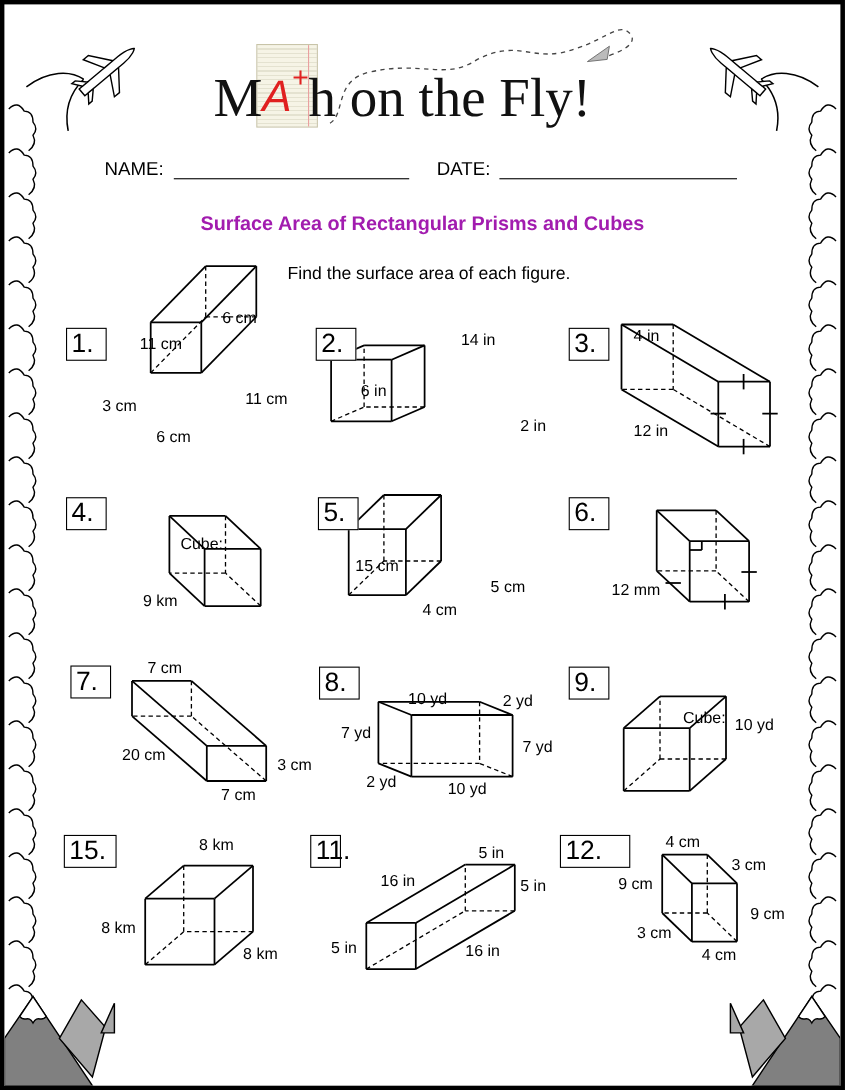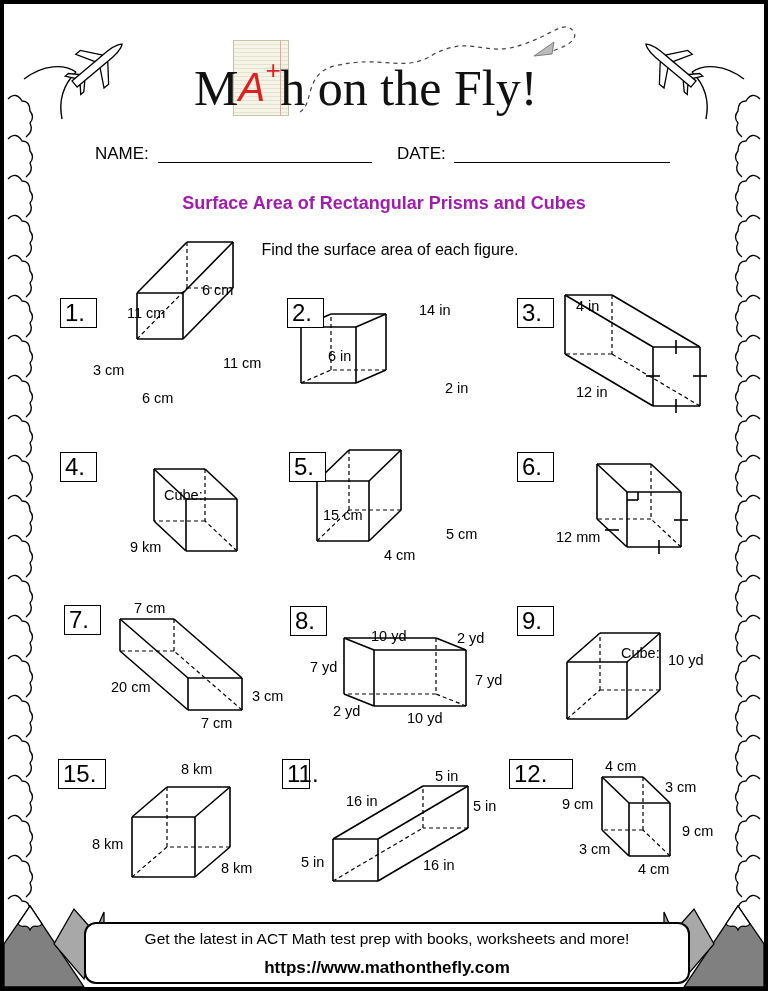--- a/index.html
+++ b/index.html
@@ -315,21 +315,21 @@
   <div class="num-box" style="left:505px; top:755px; width:64px">12.</div>
 
   <span class="dim-label" style="left:198px; top:278px">6 cm</span>
   <span class="dim-label" style="left:123px; top:301px">11 cm</span>
   <span class="dim-label" style="left:219px; top:351px">11 cm</span>
   <span class="dim-label" style="left:89px; top:358px">3 cm</span>
   <span class="dim-label" style="left:138px; top:386px">6 cm</span>
 
   <span class="dim-label" style="left:415px; top:298px">14 in</span>
   <span class="dim-label" style="left:324px; top:344px">6 in</span>
-  <span class="dim-label" style="left:441px; top:376px">2 in</span>
+  <span class="dim-label" style="left:469px; top:376px">2 in</span>
 
   <span class="dim-label" style="left:572px; top:294px">4 in</span>
   <span class="dim-label" style="left:572px; top:380px">12 in</span>
 
   <span class="fig-note" style="left:160px; top:444px">Cube:</span>
   <span class="dim-label" style="left:126px; top:535px">9 km</span>
 
   <span class="dim-label" style="left:319px; top:503px">15 cm</span>
   <span class="dim-label" style="left:442px; top:522px">5 cm</span>
   <span class="dim-label" style="left:380px; top:543px">4 cm</span>
@@ -361,17 +361,13 @@
   <span class="dim-label" style="left:297px; top:850px">5 in</span>
   <span class="dim-label" style="left:419px; top:853px">16 in</span>
 
   <span class="dim-label" style="left:601px; top:754px">4 cm</span>
   <span class="dim-label" style="left:661px; top:775px">3 cm</span>
   <span class="dim-label" style="left:558px; top:792px">9 cm</span>
   <span class="dim-label" style="left:678px; top:819px">9 cm</span>
   <span class="dim-label" style="left:575px; top:837px">3 cm</span>
   <span class="dim-label" style="left:634px; top:857px">4 cm</span>
 
-  <div class="footer-box">
-    <div class="footer-line1">Get the latest in ACT Math test prep with books, worksheets and more!</div>
-    <div class="footer-line2">https://www.mathonthefly.com</div>
-  </div>
 </div>
 
 </body></html>

